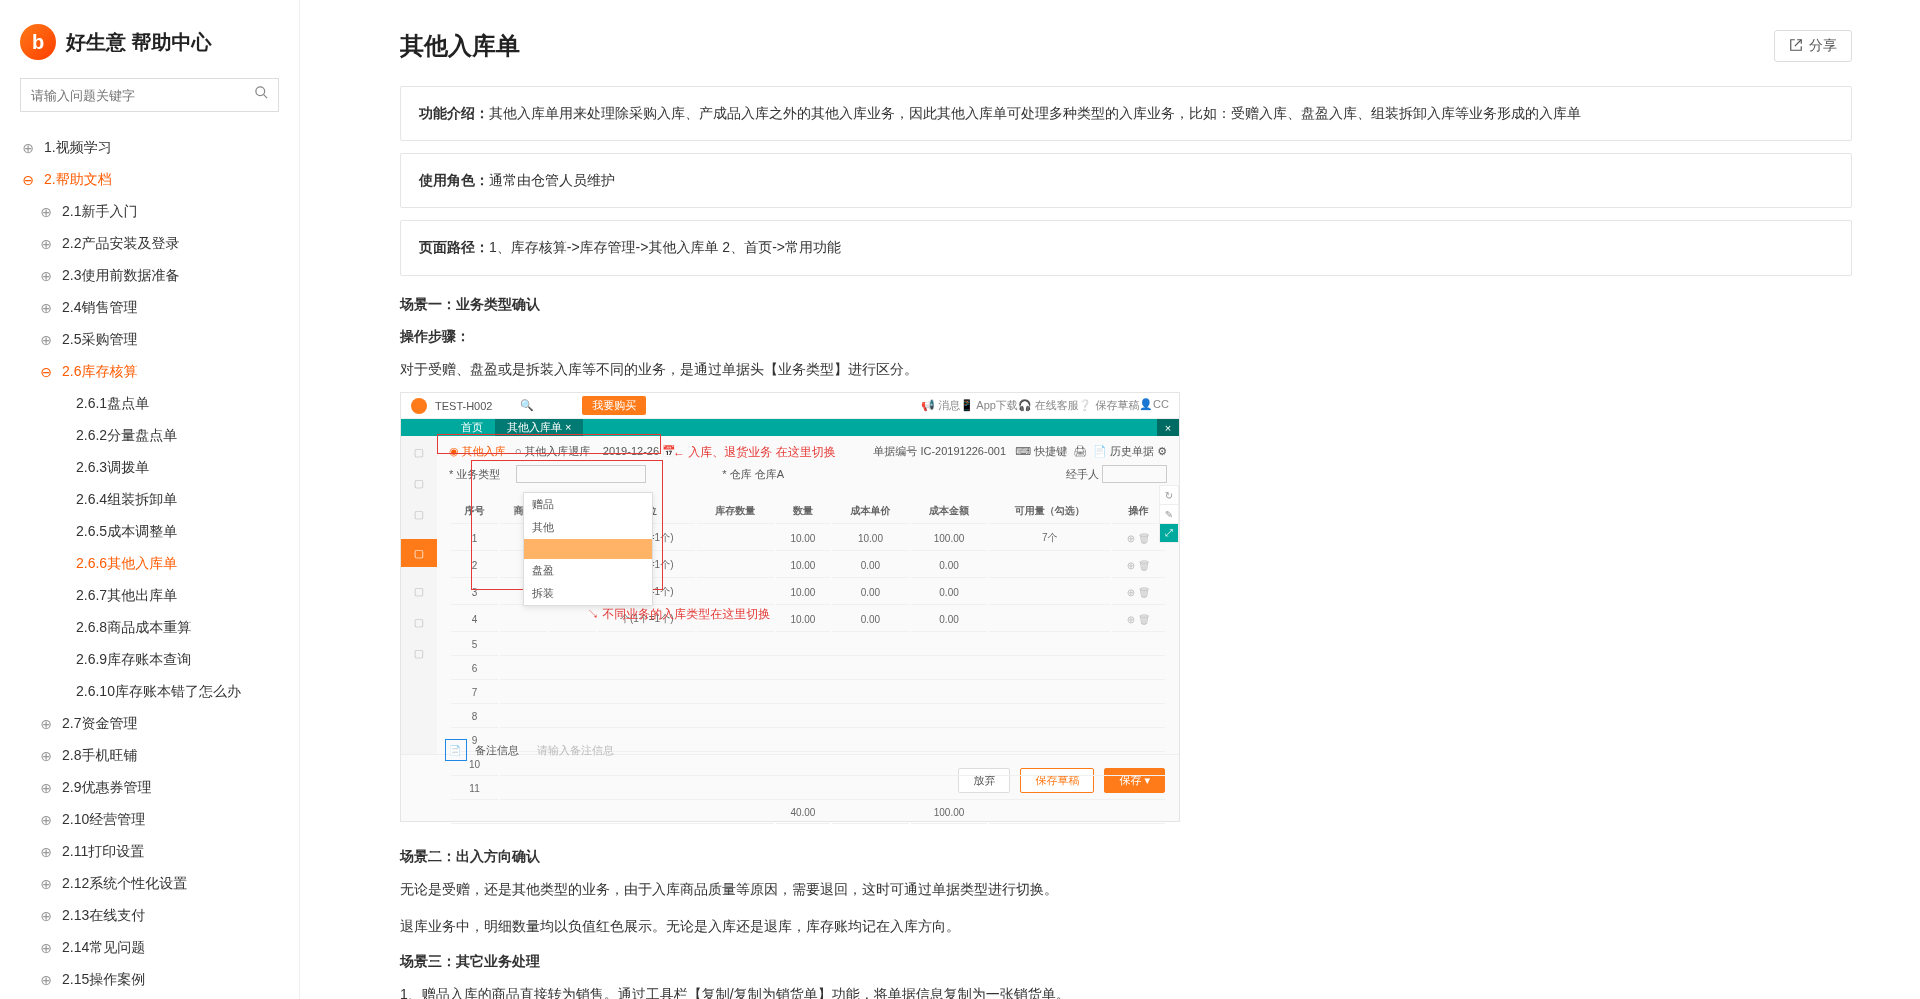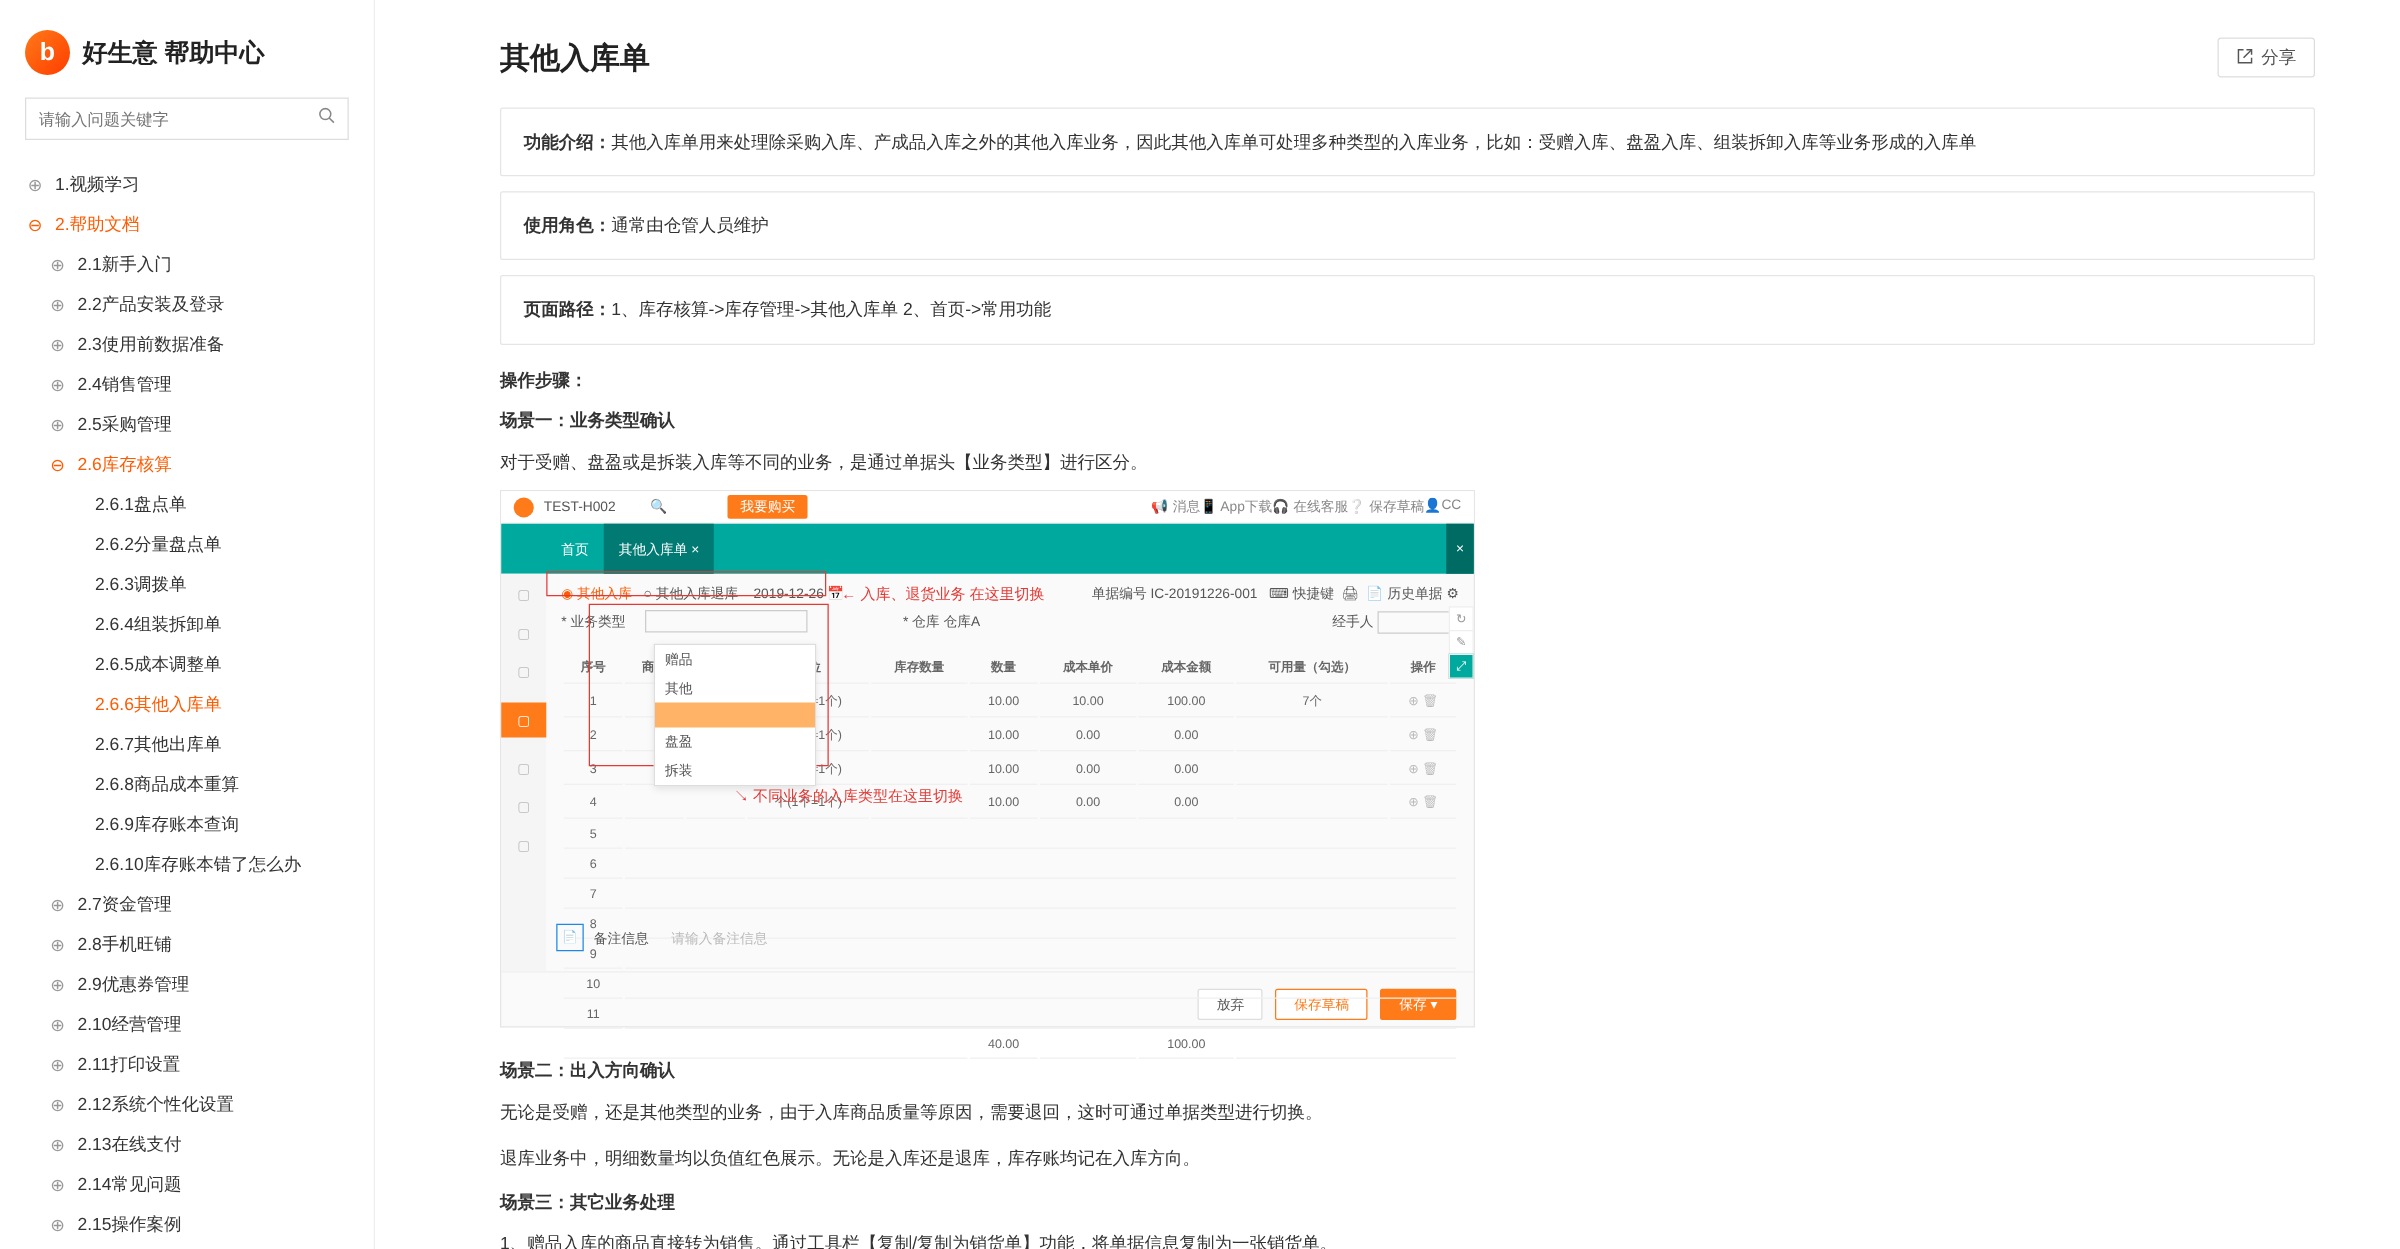--- a/index.html
+++ b/index.html
@@ -30,21 +30,21 @@
   .share-btn{border:1px solid #ddd;background:#fff;padding:6px 14px;border-radius:3px;font-size:14px;color:#555;cursor:pointer;display:flex;align-items:center;gap:6px}
   .info-box{border:1px solid #e5e5e5;border-radius:2px;padding:14px 18px;margin-bottom:12px;line-height:1.8;color:#333}
   .info-box b{font-weight:700}
   .section{margin-top:20px}
   .section-h{font-weight:700;margin:14px 0 10px}
   .para{line-height:1.9;margin-bottom:10px;color:#333}
   .screenshot{width:780px;height:430px;border:1px solid #e5e5e5;background:#fafafa;position:relative;font-size:11px;color:#555}
   .ss-top{height:26px;background:#fff;border-bottom:1px solid #eee;display:flex;align-items:center;padding:0 10px;gap:8px}
   .ss-logo{width:16px;height:16px;border-radius:50%;background:#ff7a18}
   .ss-top-right{margin-left:auto;display:flex;color:#888}
-  .ss-tabs{height:40px;background:#00a99d;display:flex;align-items:center;padding-left:36px;gap:0;color:#fff}
+  .ss-tabs{height:17px;background:#00a99d;display:flex;align-items:center;padding-left:48px;gap:0;color:#fff}
   .ss-tab{padding:0 12px;height:100%;display:flex;align-items:center}
   .ss-tab.active{background:#007a72}
   .ss-body{display:flex;height:calc(100% - 110px)}
   .ss-nav{width:36px;background:#f5f5f5;display:flex;flex-direction:column;align-items:center;gap:18px;padding-top:10px;color:#bbb}
   .ss-nav .hl{background:#ff7a18;color:#fff;width:36px;height:28px;display:flex;align-items:center;justify-content:center}
   .ss-content{flex:1;padding:8px 12px;position:relative}
   .ss-row{display:flex;align-items:center;gap:16px;margin-bottom:6px}
   .redbox{border:1.5px solid #e53935;position:absolute}
   .ss-dropdown{position:absolute;left:86px;top:56px;width:130px;background:#fff;border:1px solid #ddd;box-shadow:0 2px 6px rgba(0,0,0,.1)}
   .ss-dropdown div{padding:4px 8px}
@@ -236,22 +236,22 @@
       <b>功能介绍：</b><span>其他入库单用来处理除采购入库、产成品入库之外的其他入库业务，因此其他入库单可处理多种类型的入库业务，比如：受赠入库、盘盈入库、组装拆卸入库等业务形成的入库单</span>
     </div>
     <div class="info-box">
       <b>使用角色：</b><span>通常由仓管人员维护</span>
     </div>
     <div class="info-box">
       <b>页面路径：</b><span>1、库存核算-&gt;库存管理-&gt;其他入库单 2、首页-&gt;常用功能</span>
     </div>
 
     <div class="section">
+      <div class="section-h">场景一：业务类型确认</div>
       <div class="section-h">操作步骤：</div>
-      <div class="section-h">场景一：业务类型确认</div>
       <p class="para">对于受赠、盘盈或是拆装入库等不同的业务，是通过单据头【业务类型】进行区分。</p>
 
       <div class="screenshot">
         <div class="ss-top">
           <span class="ss-logo"></span>
           <span>TEST-H002</span>
           <span style="margin-left:20px;color:#aaa">🔍</span>
           <span style="margin-left:40px;background:#ff7a18;color:#fff;padding:2px 10px;border-radius:2px">我要购买</span>
           <div class="ss-top-right">
             <span>📢 <span>消息</span></span>

